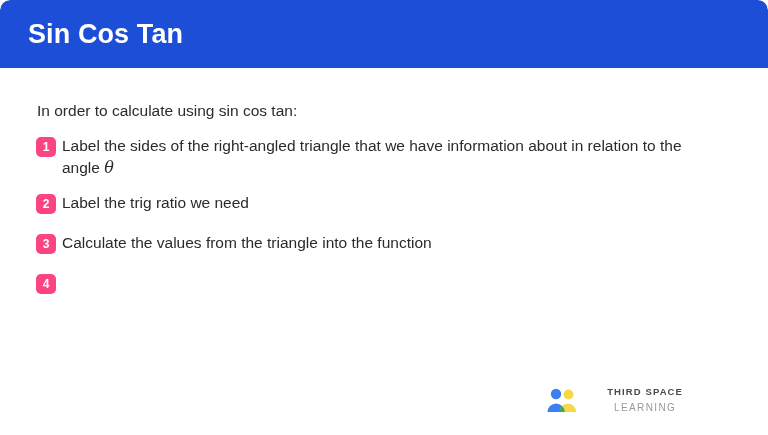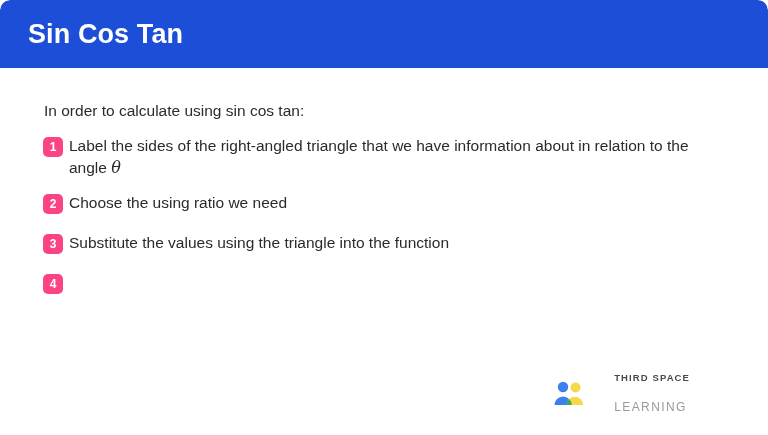--- a/index.html
+++ b/index.html
@@ -44,21 +44,21 @@
     font-weight: bold;
     letter-spacing: 0.1px;
     margin-left: 28px;
     line-height: 1;
     white-space: nowrap;
   }
 
   
   .body {
     position: absolute;
-    left: 16px;
+    left: 9px;
     top: 78px;
     width: 692px;
     height: 357px;
   }
 
   .intro {
     position: absolute;
     left: 28px;
     top: 23px;
     font-size: 15.5px;
@@ -130,25 +130,26 @@
     flex-direction: column;
     line-height: 1;
   }
   .logo-line1 {
     font-size: 9.5px;
     font-weight: bold;
     color: #4a4a4a;
     letter-spacing: 1.1px;
   }
   .logo-line2 {
-    font-size: 12px;
+    font-size: 10px;
     font-weight: normal;
     color: #9a9a9a;
     letter-spacing: 1.4px;
-    margin-top: 19px;
+    margin-top: 7px;
+    text-align: center;
   }
 </style>
 </head>
 <body>
 
 <div class="card">
 
   <div class="header">
     <div class="header-title">Sin Cos Tan</div>
   </div>
@@ -159,26 +160,26 @@
 
     <div class="steps">
 
       <div class="step">
         <div class="badge">1</div>
         <div class="step-text"><span>Label the sides of the right-angled triangle that we have information about in relation to the angle </span><span class="theta">θ</span></div>
       </div>
 
       <div class="step">
         <div class="badge">2</div>
-        <div class="step-text"><span>Choose the using ratio we need</span></div>
+        <div class="step-text"><span>Label the trig ratio we need</span></div>
       </div>
 
       <div class="step">
         <div class="badge">3</div>
-        <div class="step-text"><span>Substitute the values using the triangle into the function</span></div>
+        <div class="step-text"><span>Calculate the values from the triangle into the function</span></div>
       </div>
 
       <div class="step">
         <div class="badge">4</div>
       </div>
 
     </div>
 
     <div class="logo">
       <svg class="logo-mark" viewBox="0 0 34 26">

